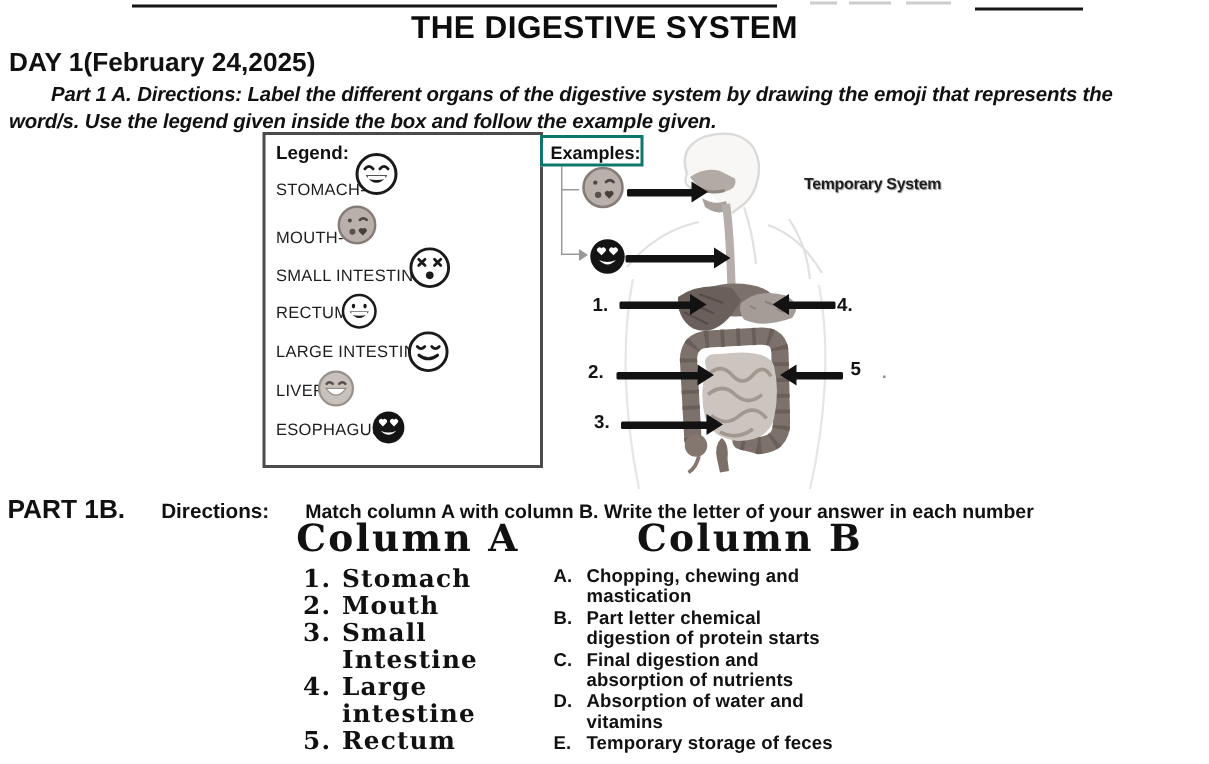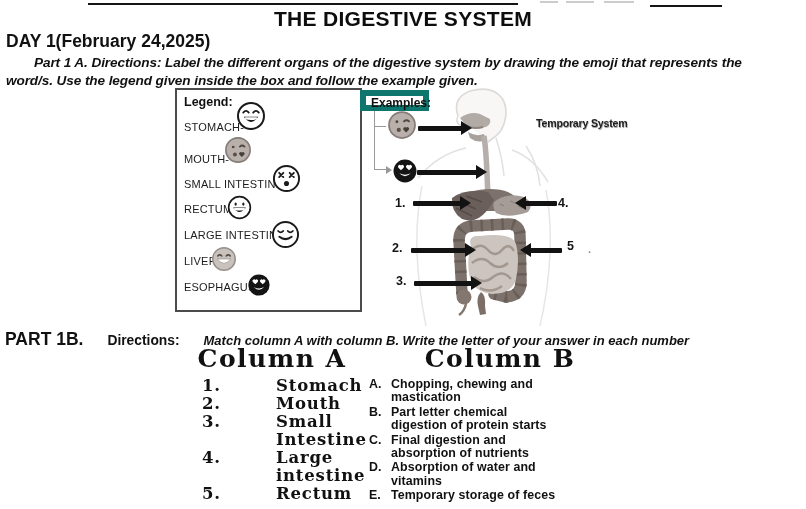--- a/index.html
+++ b/index.html
@@ -20,54 +20,54 @@
 
   
   .legend-box { position:absolute; left:175px; top:88px; width:183px; height:220px;
     border:2px solid #4b4b4b; background:#fff; }
   .legend-heading { position:absolute; left:184px; top:95px; font-size:12.5px; font-weight:700; }
   .legend-label { position:absolute; font-size:11px; letter-spacing:.2px; color:#1c1c1c; white-space:nowrap; }
   .emj { position:absolute; }
 
   
   .examples-box { position:absolute; left:360px; top:90px; width:69px; height:21px;
-    border:6px solid #0f766e; background:#fff; z-index:6; display:flex; align-items:flex-start;
+    border:2px solid #0f766e; background:#fff; z-index:6; display:flex; align-items:flex-end;
     padding-left:5px; font-size:12px; font-weight:700; box-sizing:border-box; }
   .conn { position:absolute; z-index:5; }
 
   
   .bodysvg { position:absolute; left:408px; top:86px; z-index:1; }
   .caption { position:absolute; left:536px; top:117px; font-size:10.6px; font-weight:800;
     letter-spacing:-.2px; color:#1f1f1f; text-shadow:.6px .6px .7px #9a9a9a; white-space:nowrap; z-index:4; }
   .num { position:absolute; font-size:12.5px; font-weight:700; color:#141414; z-index:5; }
   .straydot { position:absolute; font-size:11px; font-weight:700; color:#8a8a8a; z-index:5; }
 
   .arrow { position:absolute; background:#121212; height:4.6px; border-radius:1px; z-index:5; }
   .arrow.r::after { content:""; position:absolute; right:-10px; top:50%; transform:translateY(-50%);
     width:0; height:0; border-left:11px solid #121212; border-top:7px solid transparent; border-bottom:7px solid transparent; }
   .arrow.l::before { content:""; position:absolute; left:-10px; top:50%; transform:translateY(-50%);
     width:0; height:0; border-right:11px solid #121212; border-top:7px solid transparent; border-bottom:7px solid transparent; }
 
   
   .p1b { position:absolute; left:5px; top:329px; display:flex; align-items:baseline; gap:24px; }
   .p1b-h { font-size:17.5px; font-weight:800; }
   .p1b-d { font-size:13.8px; font-weight:700; }
-  .p1b-t { font-size:13px; font-weight:700; font-style:italic; }
+  .p1b-t { font-size:13px; font-weight:700; }
 
   .col-h { position:absolute; top:344px; text-align:center;
     font-family:"DejaVu Serif", serif; font-size:25px; font-weight:700; letter-spacing:1.5px; }
   .colA-h { left:188px; width:168px; }
   .colB-h { left:412px; width:176px; }
 
   .colA-list { position:absolute; left:202px; top:377px; width:134px;
     font-family:"DejaVu Serif", serif; font-size:16.5px; font-weight:700;
     line-height:18px; letter-spacing:.8px; }
   .ca-item { display:flex; }
   .ca-num { width:26px; flex:0 0 auto; }
-  .ca-text { flex:1; white-space:pre-line;margin-left:48px; }
+  .ca-text { flex:1; white-space:pre-line; }
 
   .colB-list { position:absolute; left:369px; top:378px; width:232px;
     font-size:12.4px; font-weight:700; line-height:13.4px; letter-spacing:.1px; }
   .cb-item { display:flex; margin-bottom:1px; }
   .cb-letter { width:22px; flex:0 0 auto; }
   .cb-text { flex:1; white-space:pre-line; }
 </style>
 </head>
 <body>
 

